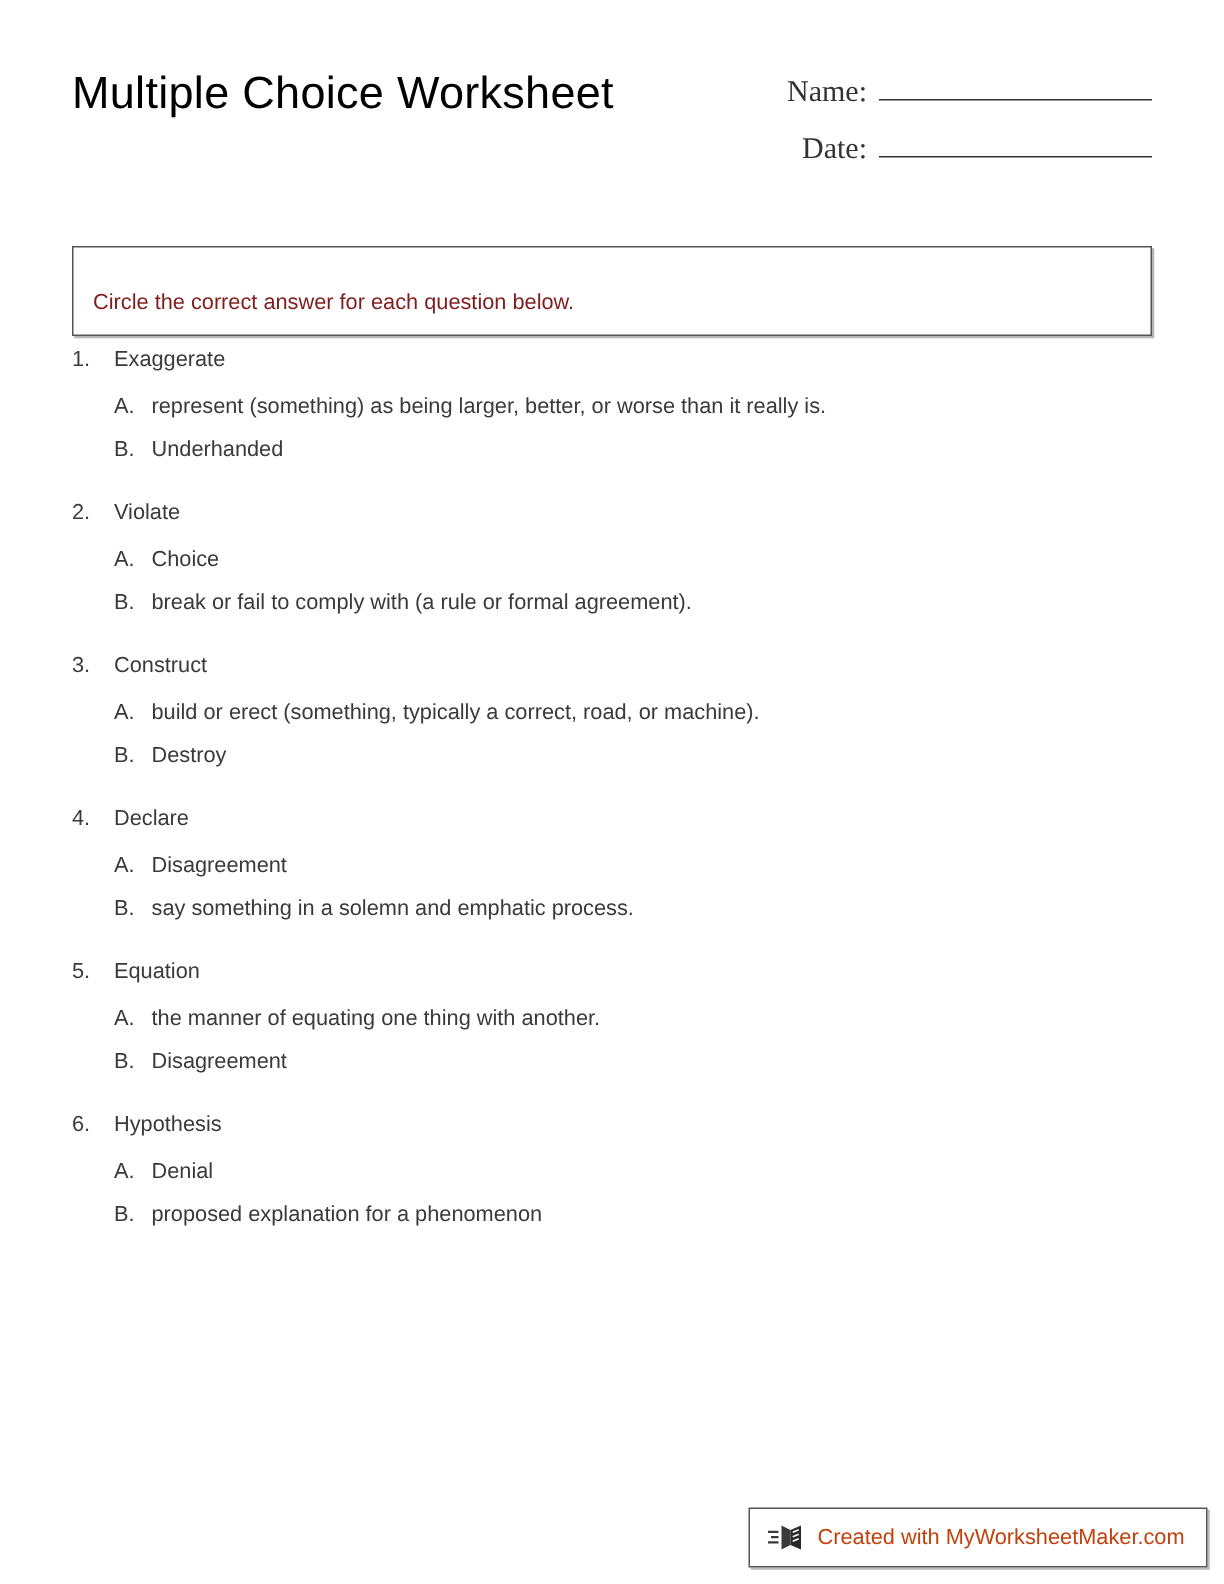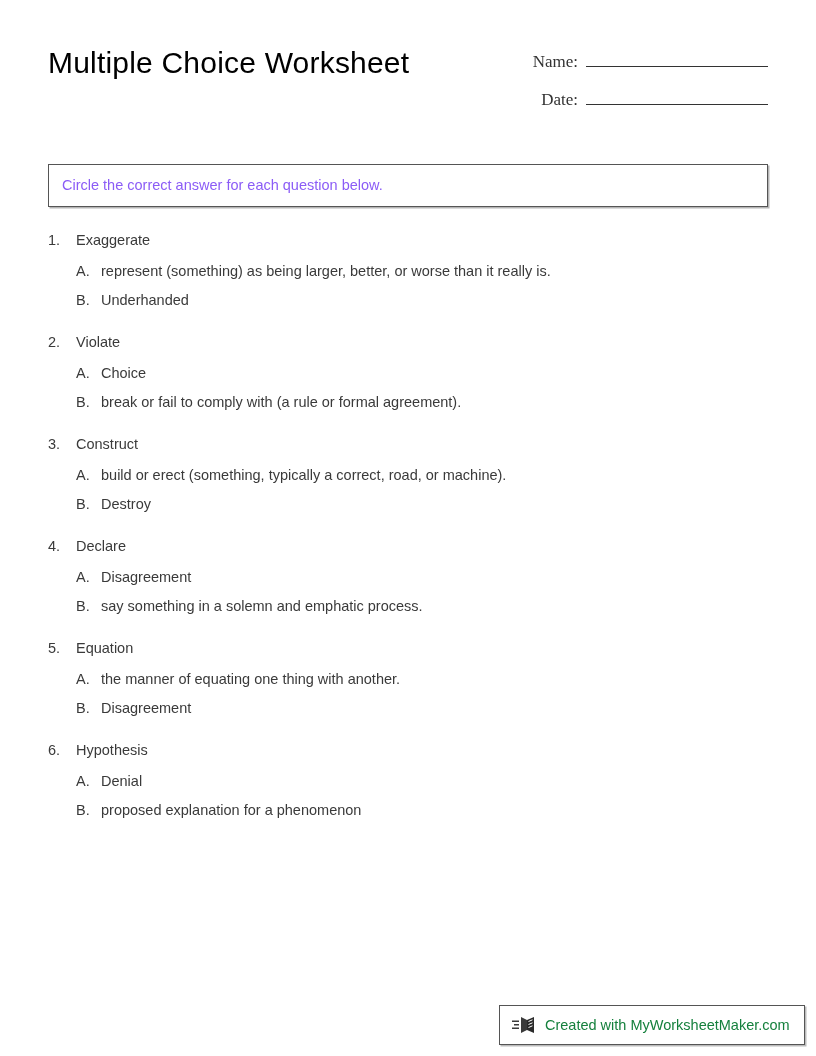--- a/index.html
+++ b/index.html
@@ -47,21 +47,21 @@
     top: 4px;
     width: 252px;
   }
   .nd-row {
     display: flex;
     align-items: baseline;
     height: 38px;
   }
   .nd-label {
     font-family: "Liberation Serif", serif;
-    font-size: 17px;
+    font-size: 20px;
     color: #333333;
     width: 62px;
     text-align: right;
     padding-right: 8px;
     flex: 0 0 auto;
     white-space: nowrap;
   }
   .nd-line {
     flex: 1 1 auto;
     border-bottom: 1.3px solid #333333;
@@ -70,23 +70,23 @@
 
   
   .instructions {
     position: absolute;
     left: 48px;
     top: 164px;
     width: 720px;
     box-sizing: border-box;
     border: 1px solid #555555;
     background: #ffffff;
-    padding: 11px 13px 12px 13px;
-    font-size: 14.5px;
-    color: #8b5cf6;
+    padding: 28px 13px 12px 13px;
+    font-size: 14.5px;
+    color: #7f1d1d;
     line-height: 18px;
     box-shadow: 1.5px 1.5px 0 rgba(120,120,120,0.55);
   }
 
   
   .questions {
     position: absolute;
     left: 48px;
     top: 230px;
     width: 730px;
@@ -146,21 +146,21 @@
   }
   .footer-logo {
     width: 26px;
     height: 22px;
     flex: 0 0 auto;
     margin-right: 7px;
     display: block;
   }
   .footer-text {
     font-size: 14.5px;
-    color: #15803d;
+    color: #c2410c;
     white-space: nowrap;
     line-height: 18px;
   }
 </style>
 </head>
 <body>
 
 <div class="page">
 
   <div class="header">

